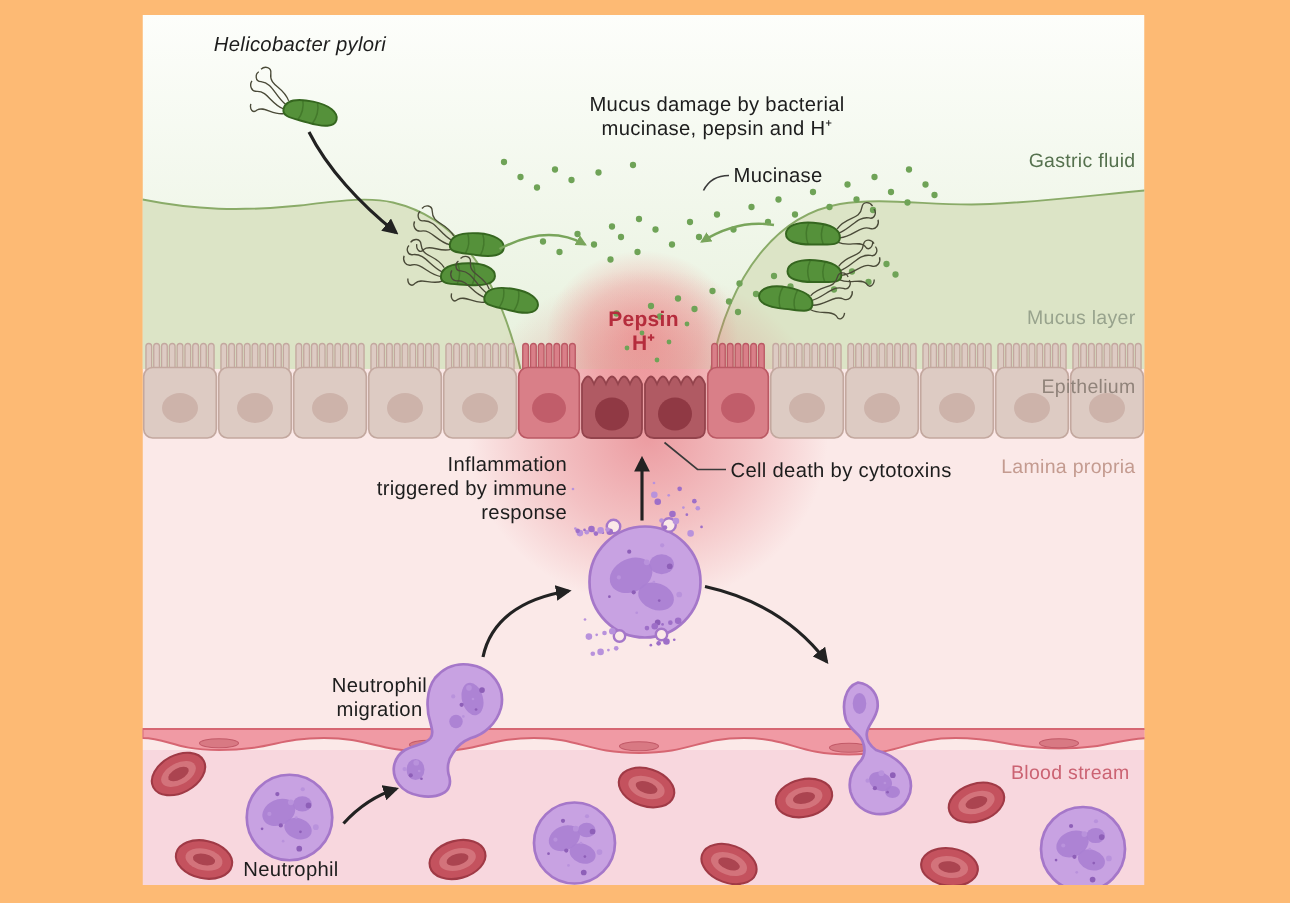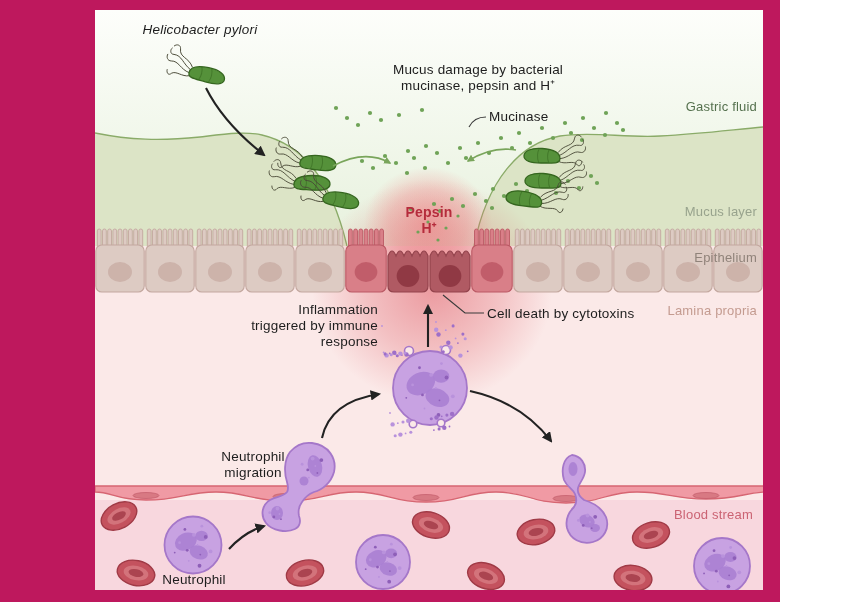--- a/index.html
+++ b/index.html
@@ -1,16 +1,16 @@
 <!DOCTYPE html>
 <html><head>
 <meta charset="utf-8">
 <style>
   html,body{margin:0;padding:0;background:#ffffff;}
-  .stage{position:relative;width:780px;height:602px;background:#be185d;overflow:hidden;text-decoration:underline;}
+  .stage{position:relative;width:860px;height:602px;background:#fdba74;overflow:hidden;text-decoration:underline;}
   svg{display:block;}
   .lbl{font-family:"Liberation Sans",sans-serif;font-size:13.5px;letter-spacing:.2px;}
   .lbl.it{font-style:italic;}
   .lbl.b{font-weight:bold;font-size:14px;}
   .lbl.sm{font-size:13px;}
 </style>
 </head>
 <body>
 
 <div class="stage">

